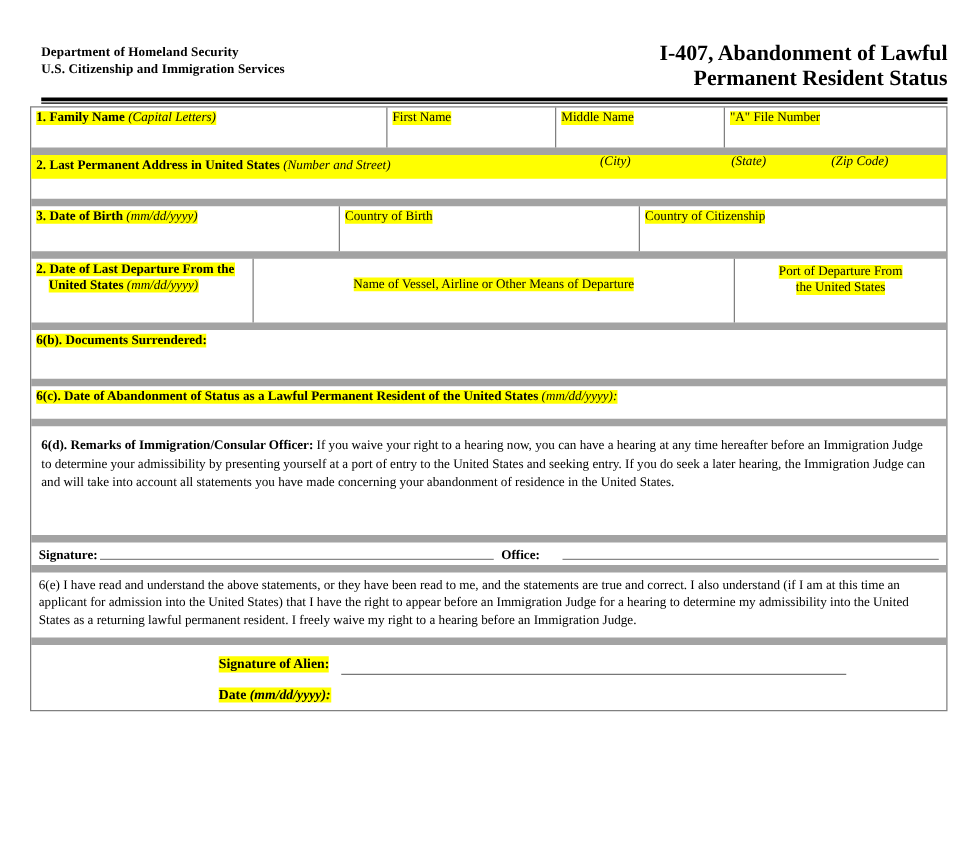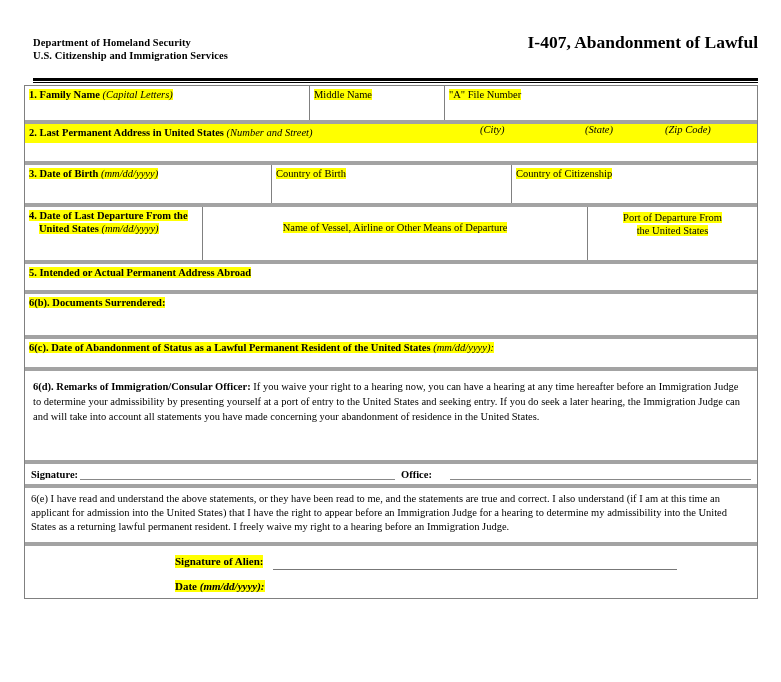--- a/index.html
+++ b/index.html
@@ -74,21 +74,21 @@
     position: absolute;
     left: 24px;
     top: 85px;
     width: 734px;
     border: 1px solid #808080;
     box-sizing: border-box;
     background: #fff;
   }
   .row {
     display: flex;
-    border-bottom: 4px solid #a3a3a3;
+    border-bottom: 6px solid #a3a3a3;
     box-sizing: border-box;
   }
   .row:last-child { border-bottom: none; }
   .cell {
     position: relative;
     box-sizing: border-box;
     border-right: 1px solid #808080;
     padding: 3px 0 0 4px;
     font-size: 10.5px;
     line-height: 12.5px;
@@ -198,30 +198,34 @@
 
 <div class="page">
 
   <div class="header">
     <div class="agency-block">
       <div class="agency-line1">Department of Homeland Security</div>
       <div class="agency-line2">U.S. Citizenship and Immigration Services</div>
     </div>
     <div class="form-title">
       <div>I-407, Abandonment of Lawful</div>
+      <div>Permanent Resident Status</div>
     </div>
   </div>
   <div class="header-rule"></div>
 
   <div class="form">
 
     <div class="row r1">
       <div class="cell" style="width:285px">
         <span class="hl"><span class="b">1. Family Name</span>
         <span class="i">(Capital Letters)</span></span>
+      </div>
+      <div class="cell" style="width:135px">
+        <span class="hl">First Name</span>
       </div>
       <div class="cell" style="width:135px">
         <span class="hl">Middle Name</span>
       </div>
       <div class="cell" style="width:177px">
         <span class="hl">"A" File Number</span>
       </div>
     </div>
 
     <div class="row r2">
@@ -244,38 +248,33 @@
       <div class="cell" style="width:240px">
         <span class="hl">Country of Birth</span>
       </div>
       <div class="cell" style="width:245px">
         <span class="hl">Country of Citizenship</span>
       </div>
     </div>
 
     <div class="row r4">
       <div class="cell" style="width:178px">
-        <div><span class="hl b">4. Date of Last Departure From the</span></div>
+        <div><span class="hl b">2. Date of Last Departure From the</span></div>
         <div style="padding-left:10px"><span class="hl"><span class="b">United States</span>
           <span class="i">(mm/dd/yyyy)</span></span></div>
       </div>
       <div class="cell center" style="width:385px; padding-top:15px">
         <span class="hl">Name of Vessel, Airline or Other Means of Departure</span>
       </div>
       <div class="cell center" style="width:169px; padding-top:5px">
         <div><span class="hl">Port of Departure From</span></div>
         <div><span class="hl">the United States</span></div>
       </div>
     </div>
 
-    <div class="row r5">
-      <div class="cell" style="width:732px">
-        <span class="hl b">5. Intended or Actual Permanent Address Abroad</span>
-      </div>
-    </div>
 
 
     <div class="row r6b">
       <div class="cell" style="width:732px">
         <span class="hl b">6(b). Documents Surrendered:</span>
       </div>
     </div>
 
     <div class="row r6c">
       <div class="cell" style="width:732px">

